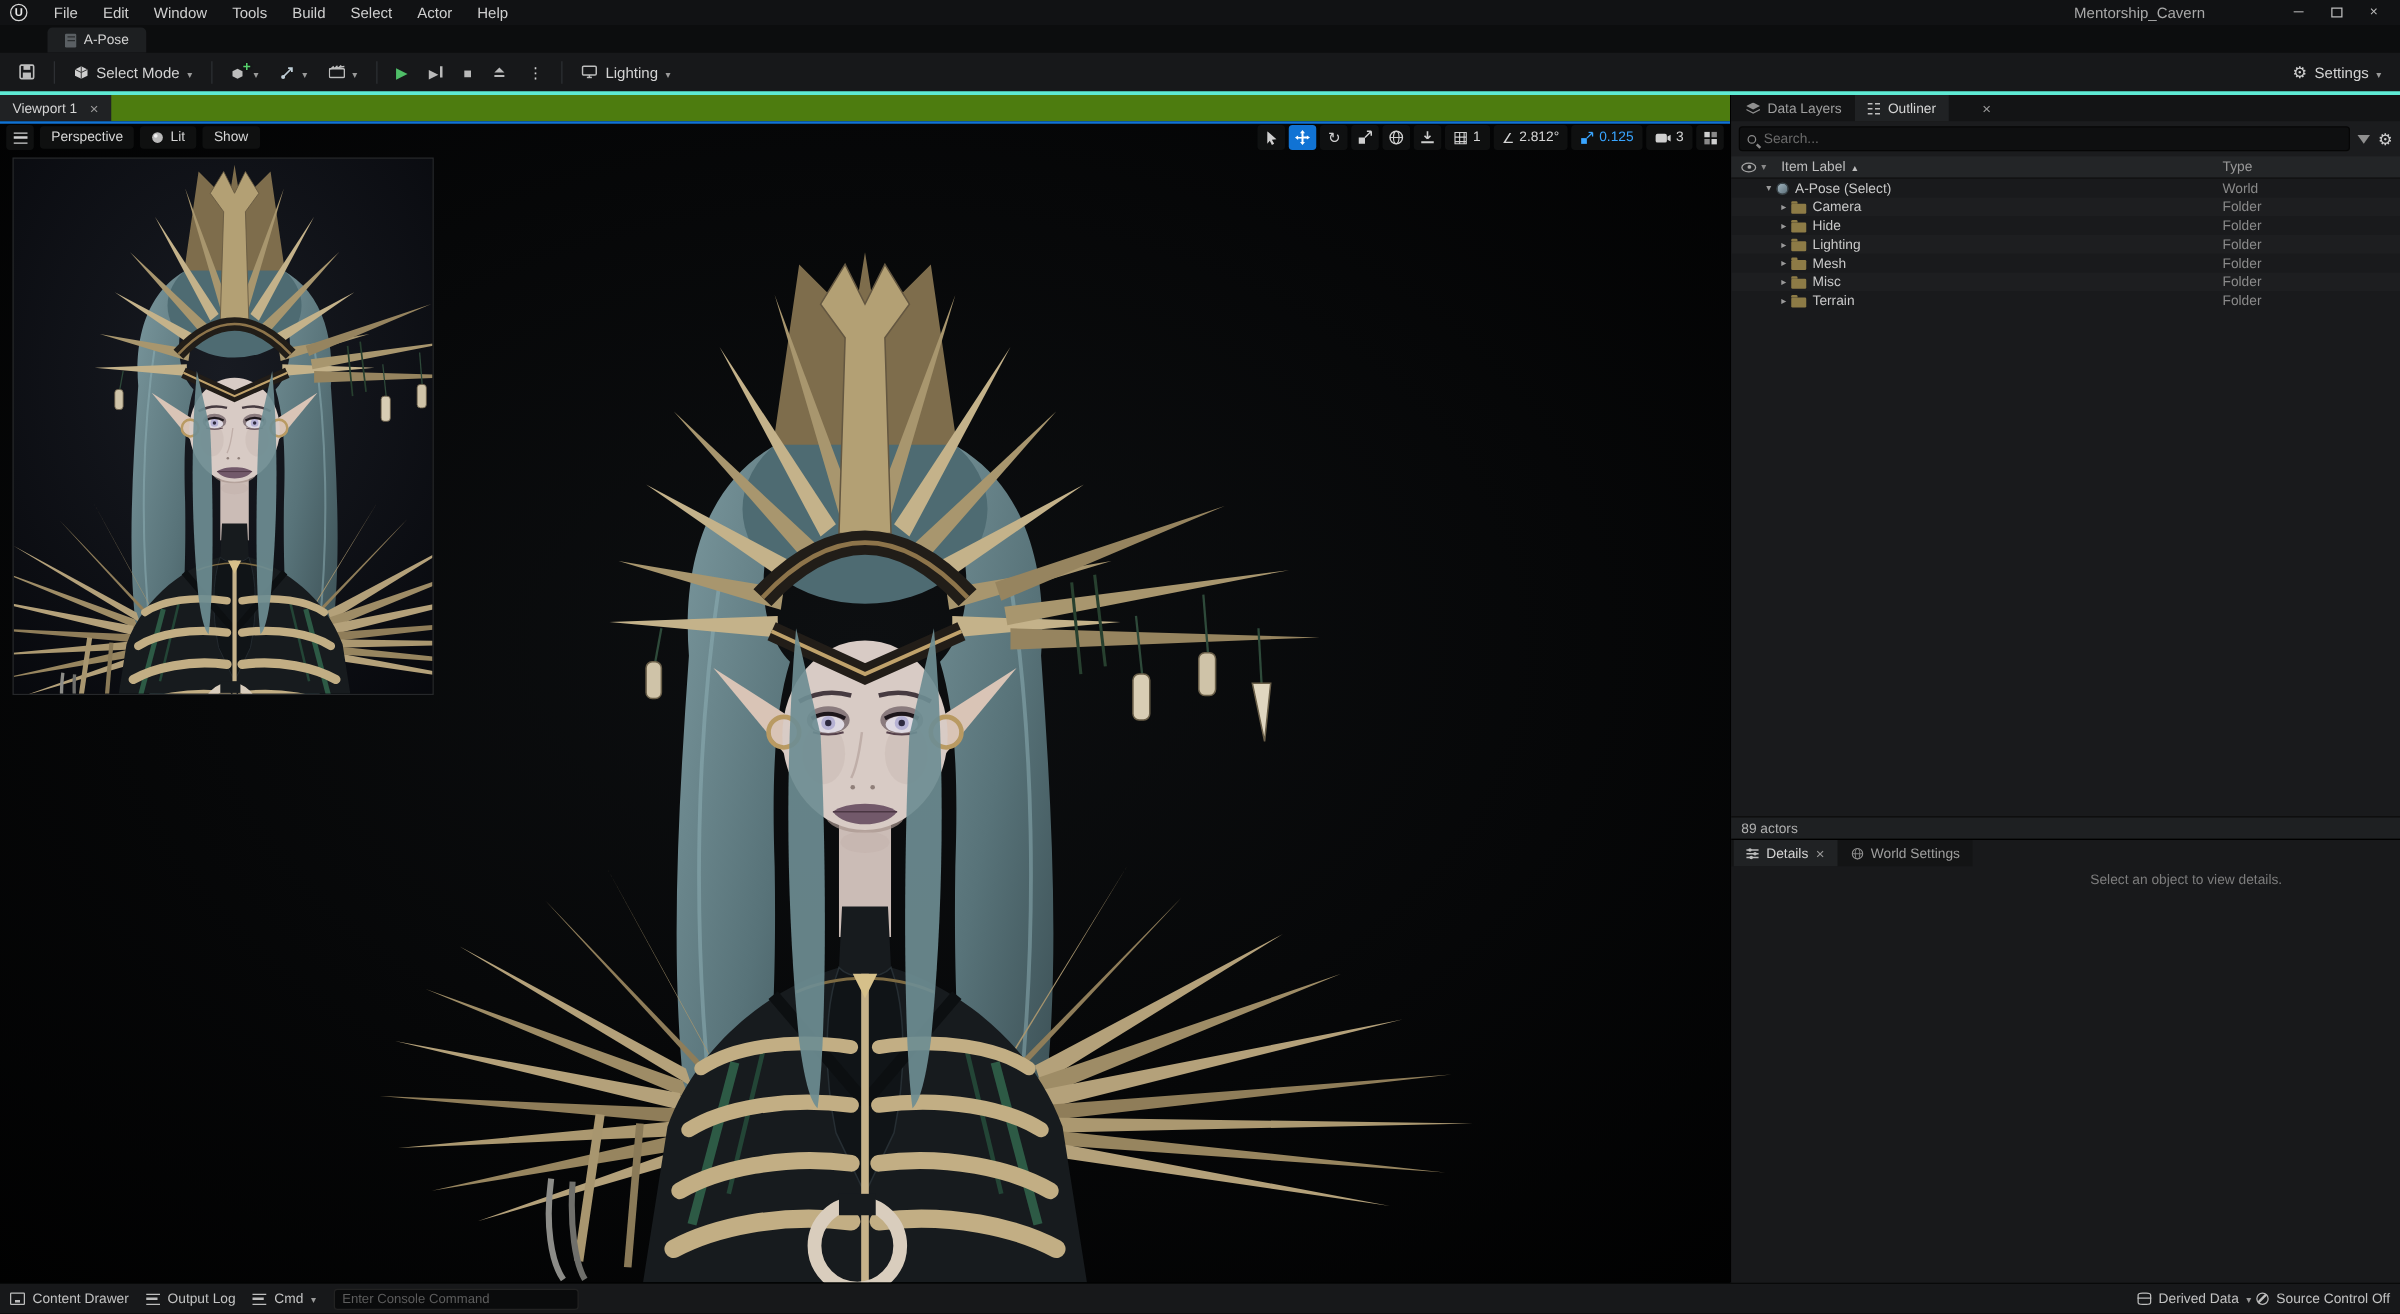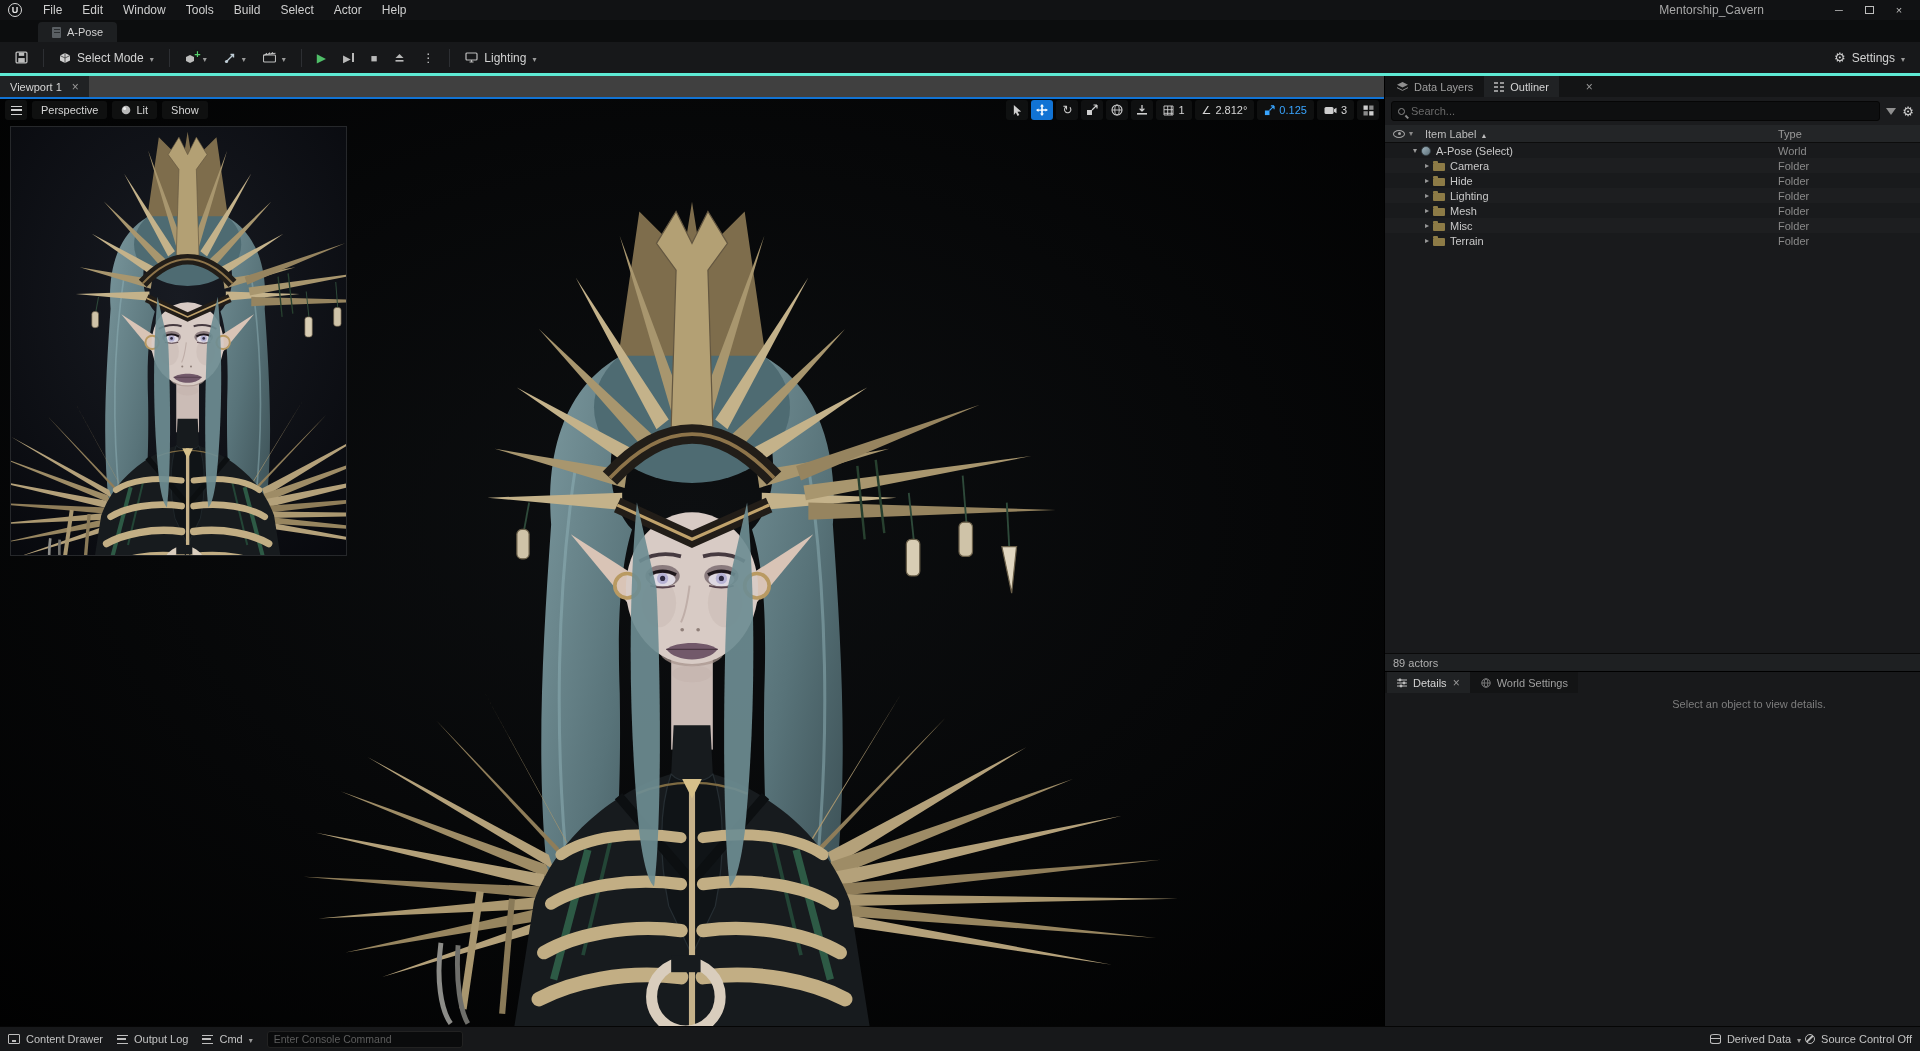--- a/index.html
+++ b/index.html
@@ -32,21 +32,21 @@
   .g-step::before{content:"▶";color:#b9b9b9;font-size:10px}
   .g-step::after{content:"";display:inline-block;width:2px;height:9px;background:#b9b9b9;margin-left:1px}
   .g-stop::before{content:"■";color:#b9b9b9;font-size:11px}
   .g-gear::before{content:"⚙";font-size:13px;color:#cfcfcf}
   .plus-badge{position:absolute;right:-4px;top:-4px;color:#57d06d;font-weight:bold;font-size:11px;text-shadow:0 0 2px #000}
   .stack{position:relative;display:inline-flex}
 
   
   .main{display:flex;height:950px}
   .viewport-pane{width:1384px;display:flex;flex-direction:column;background:#000}
-  .vp-tabrow{height:21px;background:#404040;display:flex;align-items:flex-start}
+  .vp-tabrow{height:21px;background:#4d7c0f;display:flex;align-items:flex-start}
   .vp-tab{height:100%;background:#202224;display:flex;align-items:center;gap:10px;padding:0 10px;font-size:11px;color:#d5d5d5}
   .g-close::before{content:"×";color:#9a9a9a;font-size:12px}
   .viewport{position:relative;flex:1;background:#000;border-top:2px solid #1173d4;overflow:hidden}
   .vp-canvas{position:absolute;inset:0;width:100%;height:100%}
   .pip{position:absolute;left:10px;top:27px;width:337px;height:430px;border:1px solid #26282b;background:#08090b;overflow:hidden}
   .pip svg{width:100%;height:100%;display:block}
 
   
   .vp-toolbar{position:absolute;top:0;left:5px;right:5px;display:flex;align-items:center;gap:5px;height:22px}
   .vpbtn{background:rgba(18,19,20,.82);border-radius:3px;padding:3px 9px;font-size:11px;color:#d6d6d6;display:flex;align-items:center;gap:5px}

